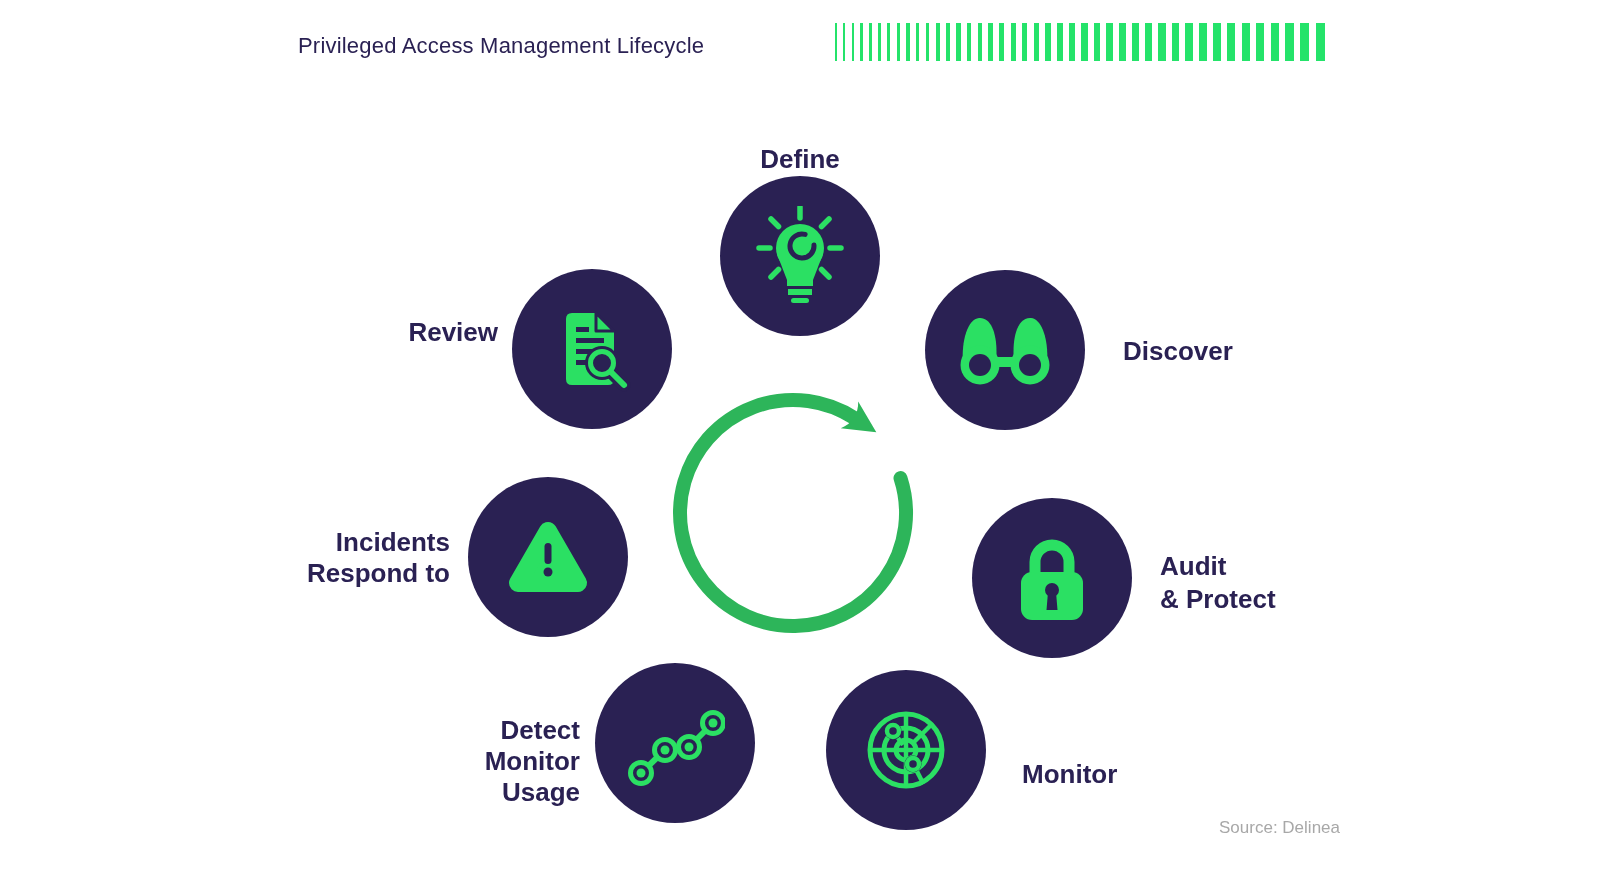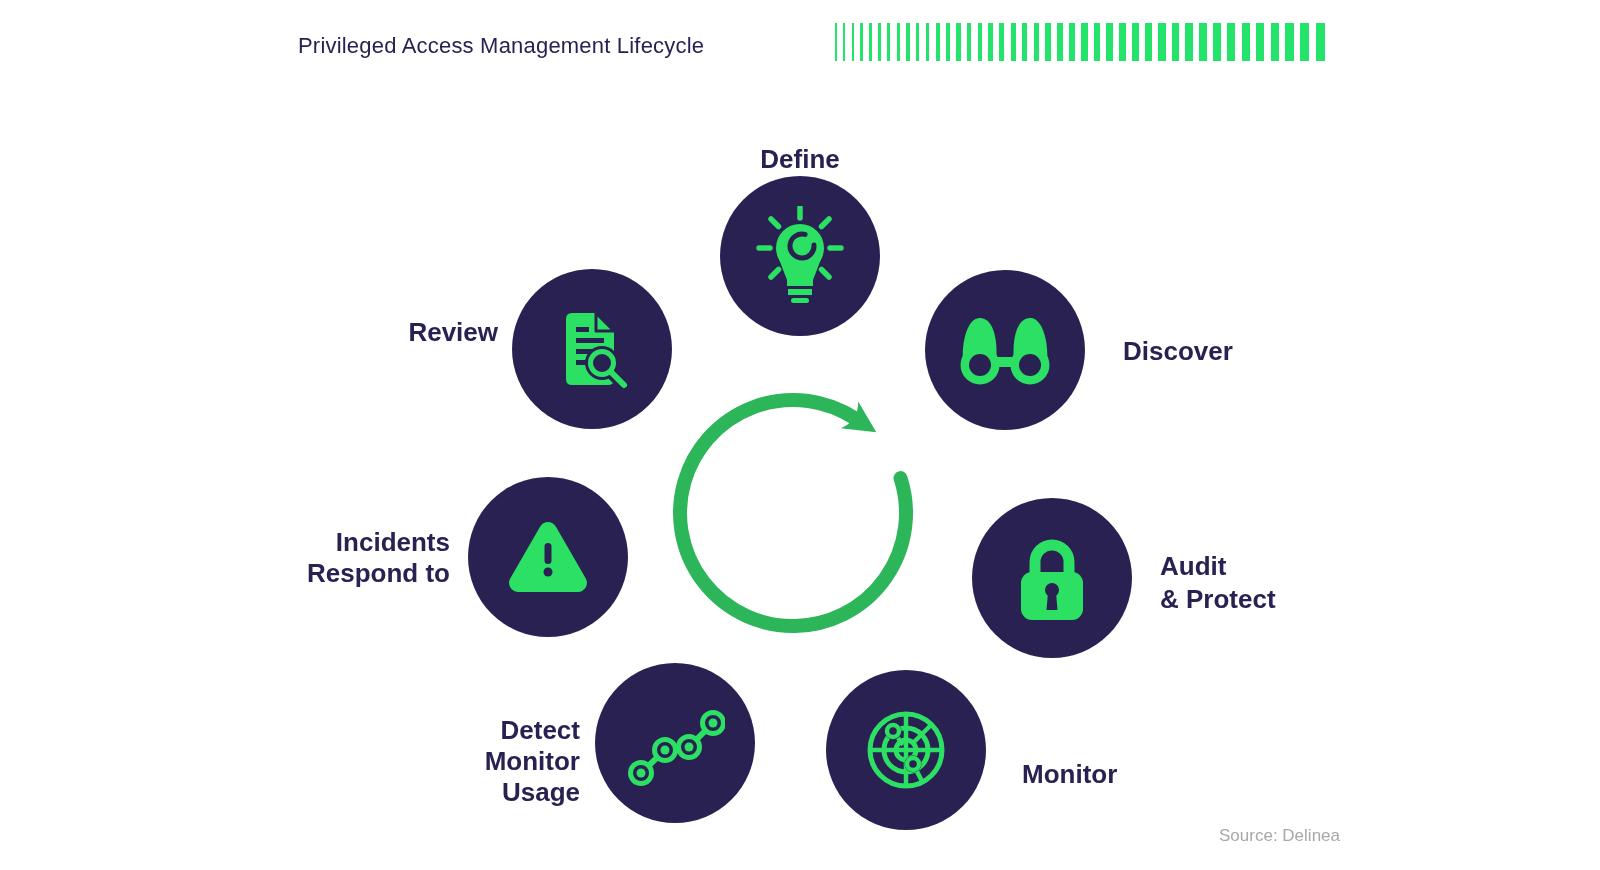--- a/index.html
+++ b/index.html
@@ -40,21 +40,21 @@
   .lbl-discover{left:1123px;top:336px;}
   .lbl-manage  {left:1160px;top:550px;line-height:33px;}
   .lbl-monitor {left:1022px;top:759px;}
   .lbl-detect  {left:380px;top:715px;width:200px;text-align:right;}
   .lbl-respond {left:250px;top:527px;width:200px;text-align:right;}
   .lbl-review  {left:298px;top:317px;width:200px;text-align:right;}
 
   .cycle-arrow{position:absolute;left:663px;top:383px;width:260px;height:260px;}
 
   .source{position:absolute;left:1040px;top:818px;width:300px;text-align:right;
-          font-size:17px;color:var(--gray);font-weight:400;margin-top:8px;}
+          font-size:17px;color:var(--gray);font-weight:400;}
 
   
   .g-f{fill:var(--green);}
   .g-s{stroke:var(--green);fill:none;}
   .n-f{fill:var(--navy);}
   .n-s{stroke:var(--navy);fill:none;}
   .a-s{stroke:var(--green-arrow);fill:none;}
   .a-f{fill:var(--green-arrow);}
 </style>
 </head>

